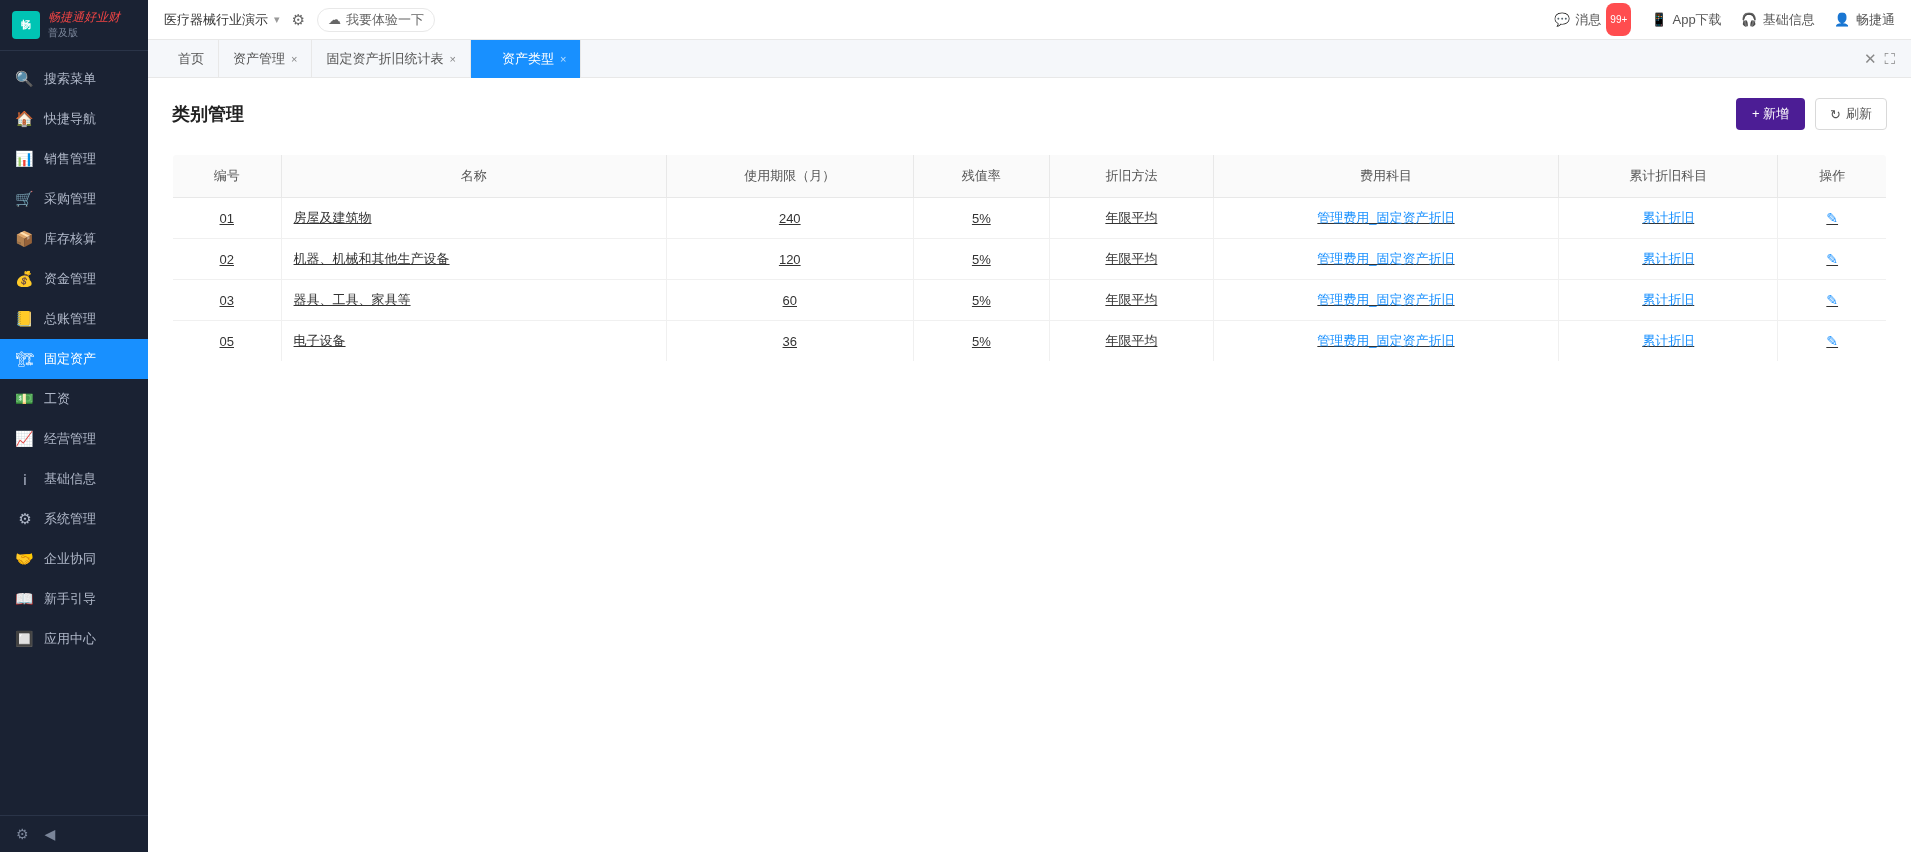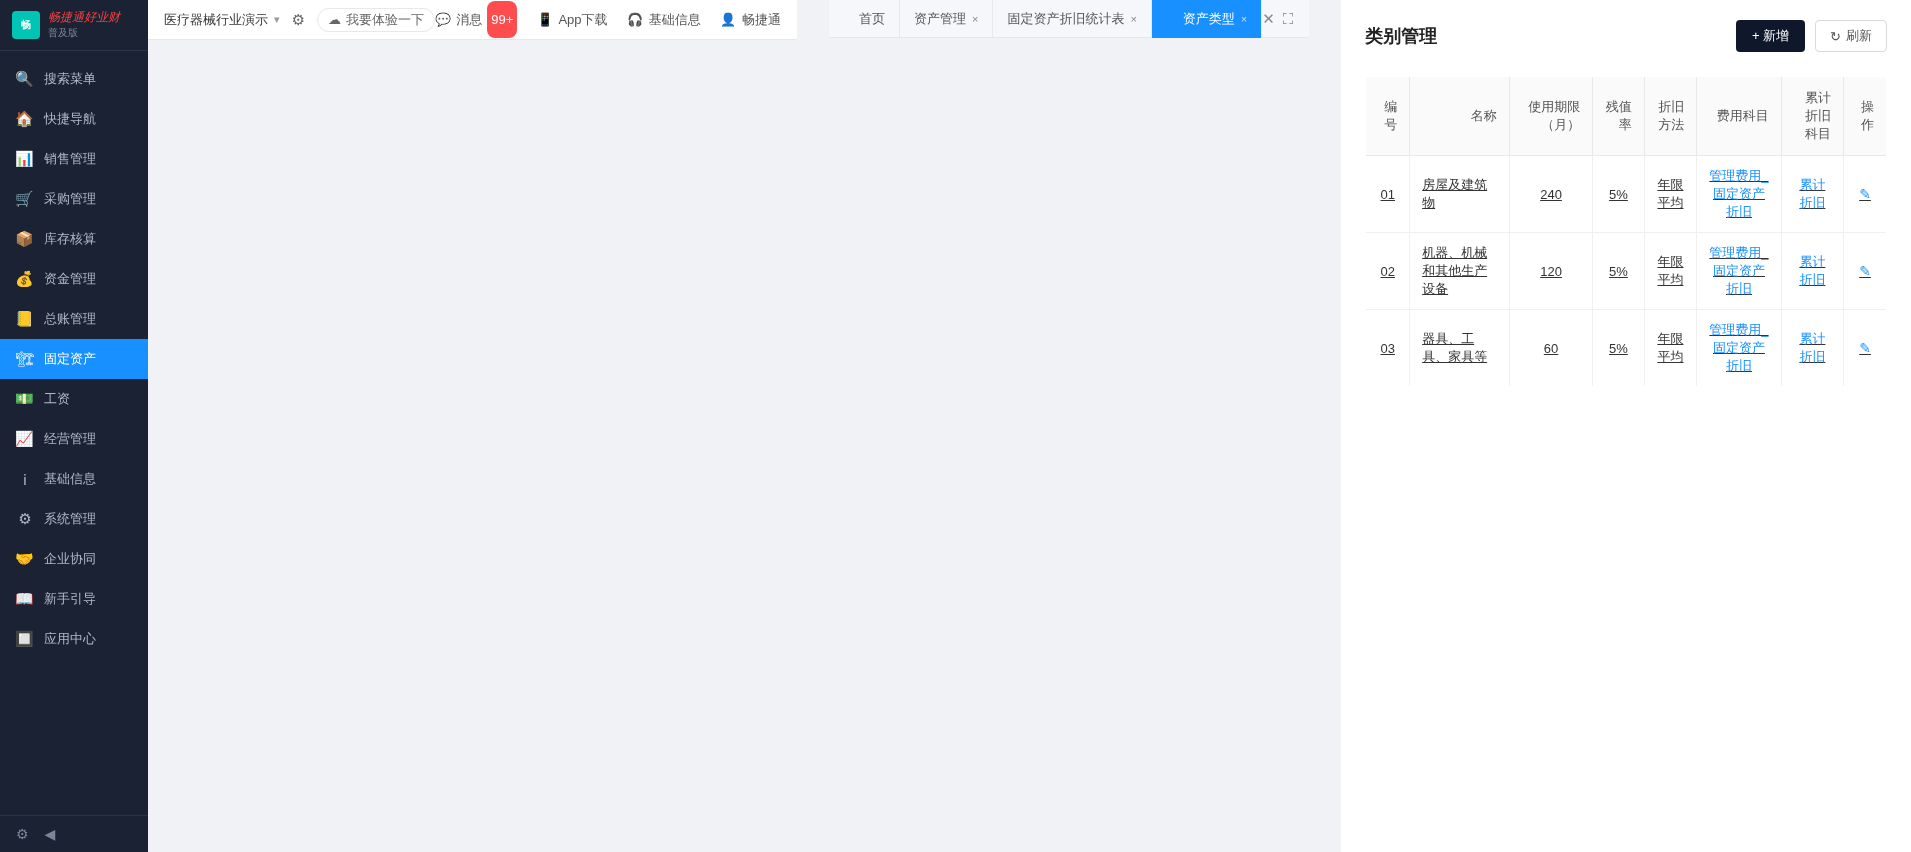--- a/index.html
+++ b/index.html
@@ -76,23 +76,22 @@
     }
     .sidebar-footer-icon {
       cursor: pointer;
       font-size: 14px;
     }
 
     
     .main {
       flex: 1;
       display: flex;
-      flex-direction: row;
+      flex-direction: column;
       overflow: hidden;
-      gap: 32px;
     }
 
     
     .topbar {
       background: #fff;
       border-bottom: 1px solid #e8e8e8;
       padding: 0 16px;
       height: 40px;
       display: flex;
       align-items: center;
@@ -140,21 +139,21 @@
     }
     .topbar-right-item {
       display: flex;
       align-items: center;
       gap: 5px;
       cursor: pointer;
     }
     .badge {
       background: #ff4d4f;
       color: #fff;
-      font-size: 13px;
+      font-size: 10px;
       padding: 11px 4px;
       border-radius: 8px;
       min-width: 18px;
       text-align: center;
     }
 
     
     .tabs-bar {
       background: #f5f7fa;
       border-bottom: 1px solid #e8e8e8;
@@ -219,21 +218,21 @@
     .page-title {
       font-size: 18px;
       font-weight: 600;
       color: #222;
     }
     .header-actions {
       display: flex;
       gap: 10px;
     }
     .btn-primary {
-      background: #0f172a;
+      background: #4c1d95;
       color: #fff;
       border: none;
       padding: 6px 16px;
       border-radius: 4px;
       cursor: pointer;
       font-size: 13px;
       display: flex;
       align-items: center;
       gap: 5px;
     }
@@ -256,21 +255,21 @@
       border-collapse: collapse;
       border: 1px solid #e8e8e8;
       border-radius: 4px;
       overflow: hidden;
     }
     .data-table th {
       background: #fafafa;
       color: #555;
       font-weight: 500;
       padding: 12px 12px;
-      text-align: right;
+      text-align: center;
       border-bottom: 1px solid #e8e8e8;
       border-right: 1px solid #e8e8e8;
       font-size: 13px;
     }
     .data-table th:last-child { border-right: none; }
     .data-table td {
       padding: 11px 12px;
       border-bottom: 1px solid #f0f0f0;
       border-right: 1px solid #f0f0f0;
       color: #333;
@@ -479,17 +478,27 @@
           <tr>
     <td>03</td>
     <td class="name-cell">器具、工具、家具等</td>
     <td>60</td>
     <td>5%</td>
     <td>年限平均</td>
     <td><span class="link-text">管理费用_固定资产折旧</span></td>
     <td><span class="link-text">累计折旧</span></td>
     <td><span class="edit-icon">✎</span></td>
   </tr>
+          <tr>
+    <td>05</td>
+    <td class="name-cell">电子设备</td>
+    <td>36</td>
+    <td>5%</td>
+    <td>年限平均</td>
+    <td><span class="link-text">管理费用_固定资产折旧</span></td>
+    <td><span class="link-text">累计折旧</span></td>
+    <td><span class="edit-icon">✎</span></td>
+  </tr>
         </tbody>
     </table>
   </div>
 
 </div>
 
 </body></html>

